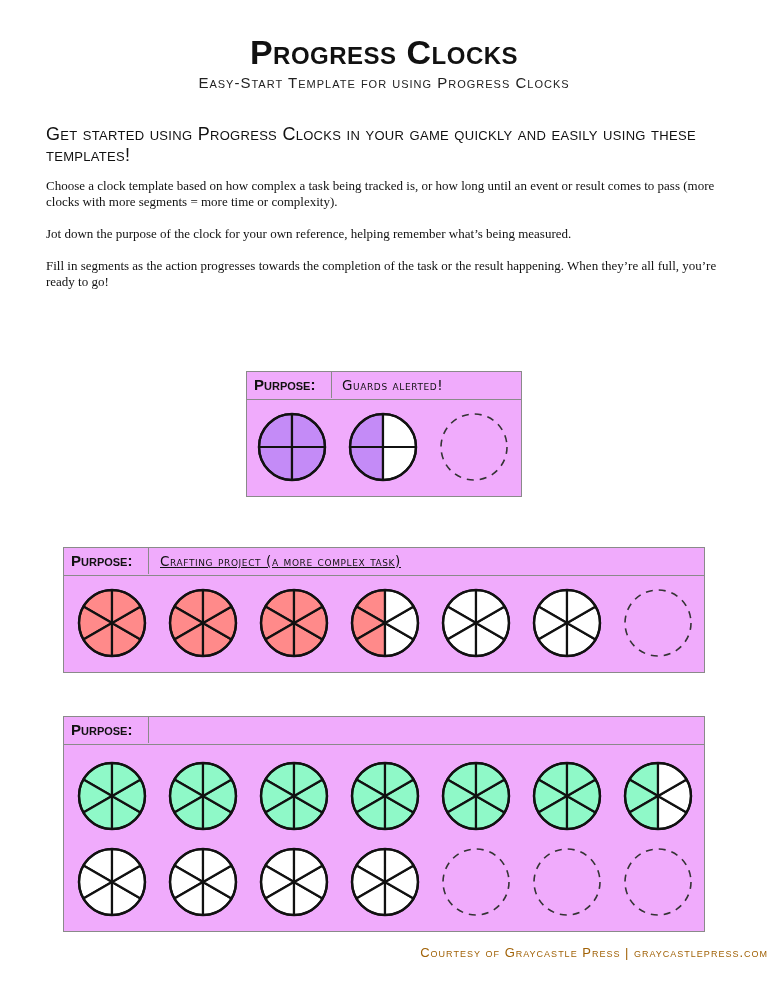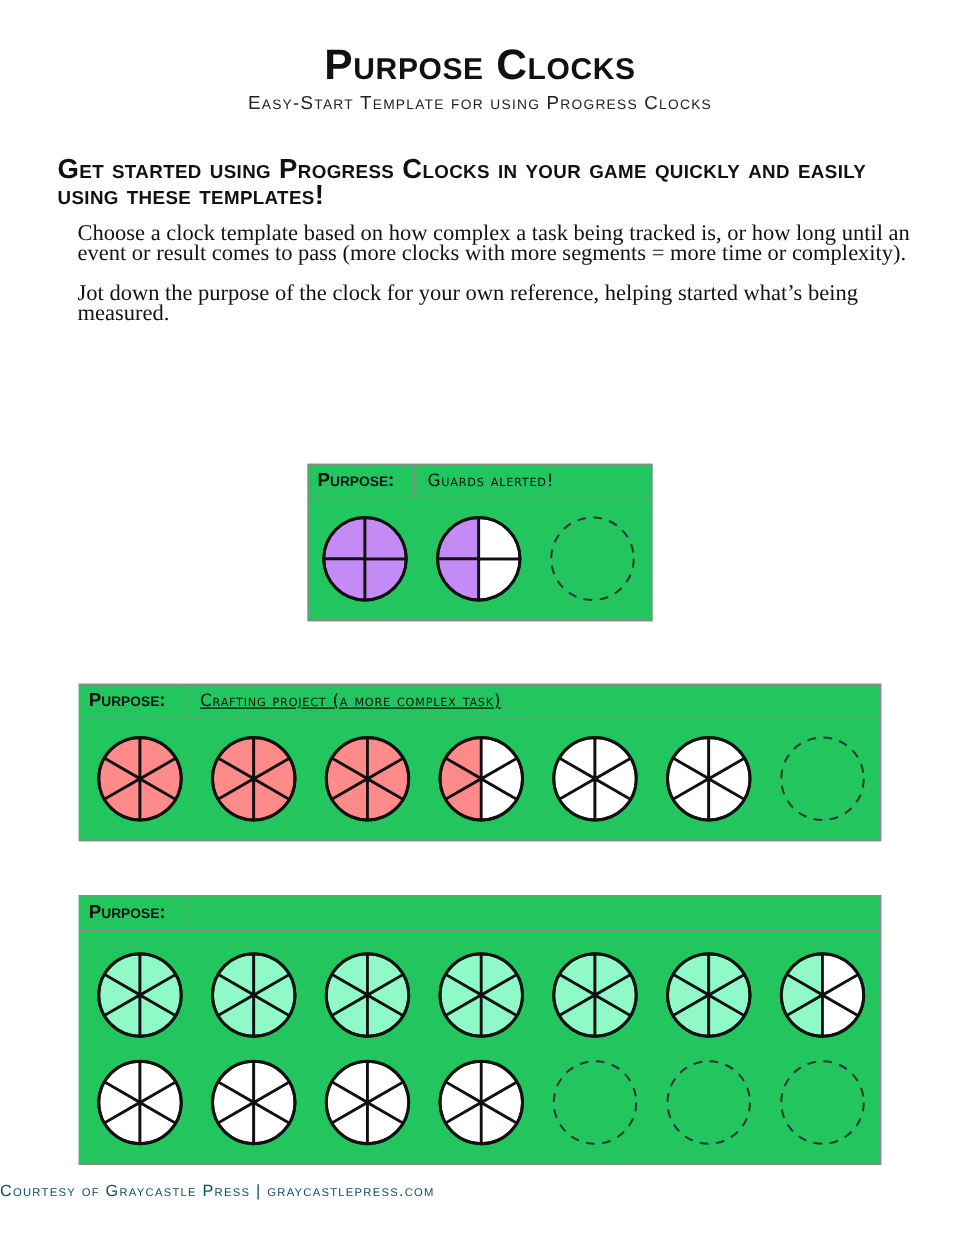--- a/index.html
+++ b/index.html
@@ -9,61 +9,62 @@
       font-family: "Liberation Sans", sans-serif; font-weight: bold;
       font-variant: small-caps; font-size: 34px; letter-spacing: 0.5px; line-height: 36px; margin: 0;
     }
     .subtitle {
       position: absolute; left: 0; width: 768px; top: 74px; text-align: center;
       font-family: "Liberation Sans", sans-serif; font-variant: small-caps;
       font-size: 15px; letter-spacing: 1px; line-height: 18px; color: #222; margin: 0;
     }
     .heading {
       position: absolute; left: 46px; width: 690px; top: 124px;
-      font-family: "Liberation Sans", sans-serif; font-weight: bold; font-variant: small-caps;
-      font-size: 22px; line-height: 21px; letter-spacing: 0.3px; margin: 0;
+      font-family: "Liberation Sans", sans-serif; font-weight: normal; font-variant: small-caps;
+      font-size: 18px; line-height: 21px; letter-spacing: 0.3px; margin: 0;
     }
     .body-text {
       position: absolute; left: 46px; width: 690px; top: 178px;
-      font-family: "Liberation Serif", serif; font-size: 18px; line-height: 16px; color: #111; margin-left: 16px;
+      font-family: "Liberation Serif", serif; font-size: 13px; line-height: 16px; color: #111;
     }
     .body-text p { margin: 0 0 16px 0; }
     .clock-box {
-      position: absolute; border: 1.5px solid #8a8a8a; box-sizing: border-box; background: #22c55e;
+      position: absolute; border: 1.5px solid #8a8a8a; box-sizing: border-box; background: #f0abfc;
     }
     .box-header { position: absolute; left: 0; right: 0; top: 0; height: 28px; border-bottom: 1.5px solid #8a8a8a; box-sizing: border-box; }
     .purpose-label {
       position: absolute; left: 0; top: 0; height: 26px; box-sizing: border-box; border-right: 1.5px solid #8a8a8a;
       font-family: "Liberation Sans", sans-serif; font-weight: bold; font-variant: small-caps;
       font-size: 15px; line-height: 26px; padding-left: 7px;
     }
     .purpose-value {
       position: absolute; top: 0; height: 26px;
       font-family: "DejaVu Sans", sans-serif; font-variant: small-caps;
       font-size: 13.5px; line-height: 26px; letter-spacing: 0.6px; color: #111;
     }
     .clock-area { position: absolute; left: 0; top: 28px; right: 0; bottom: 0; }
     .clock-area svg { position: absolute; left: 0; top: 0; }
     .footer {
-      position: absolute; left: 0; width: 768px; top: 945px; text-align: left;
+      position: absolute; left: 0; width: 768px; top: 945px; text-align: right;
       font-family: "Liberation Sans", sans-serif; font-variant: small-caps;
-      font-size: 13px; letter-spacing: 1px; color: #0c4a6e; margin: 0;
+      font-size: 13px; letter-spacing: 1px; color: #a16207; margin: 0;
     }
   </style>
 </head>
 <body>
 
-<h1 class="title">Purpose Clocks</h1>
+<h1 class="title">Progress Clocks</h1>
 <div class="subtitle">Easy-Start Template for using Progress Clocks</div>
 
 <h2 class="heading">Get started using Progress Clocks in your game quickly and easily using these templates!</h2>
 
 <div class="body-text">
   <p>Choose a clock template based on how complex a task being tracked is, or how long until an event or result comes to pass (more clocks with more segments = more time or complexity).</p>
-  <p>Jot down the purpose of the clock for your own reference, helping started what’s being measured.</p>
+  <p>Jot down the purpose of the clock for your own reference, helping remember what’s being measured.</p>
+  <p>Fill in segments as the action progresses towards the completion of the task or the result happening. When they’re all full, you’re ready to go!</p>
 </div>
 
 <div class="clock-box" style="left:246px; top:371px; width:276px; height:126px;">
   <div class="box-header">
     <div class="purpose-label" style="width:85px;">Purpose:</div>
     <div class="purpose-value" style="left:95px;text-align:right;">Guards alerted!</div>
   </div>
   <div class="clock-area">
       <svg width="274" height="96">
         <g>

